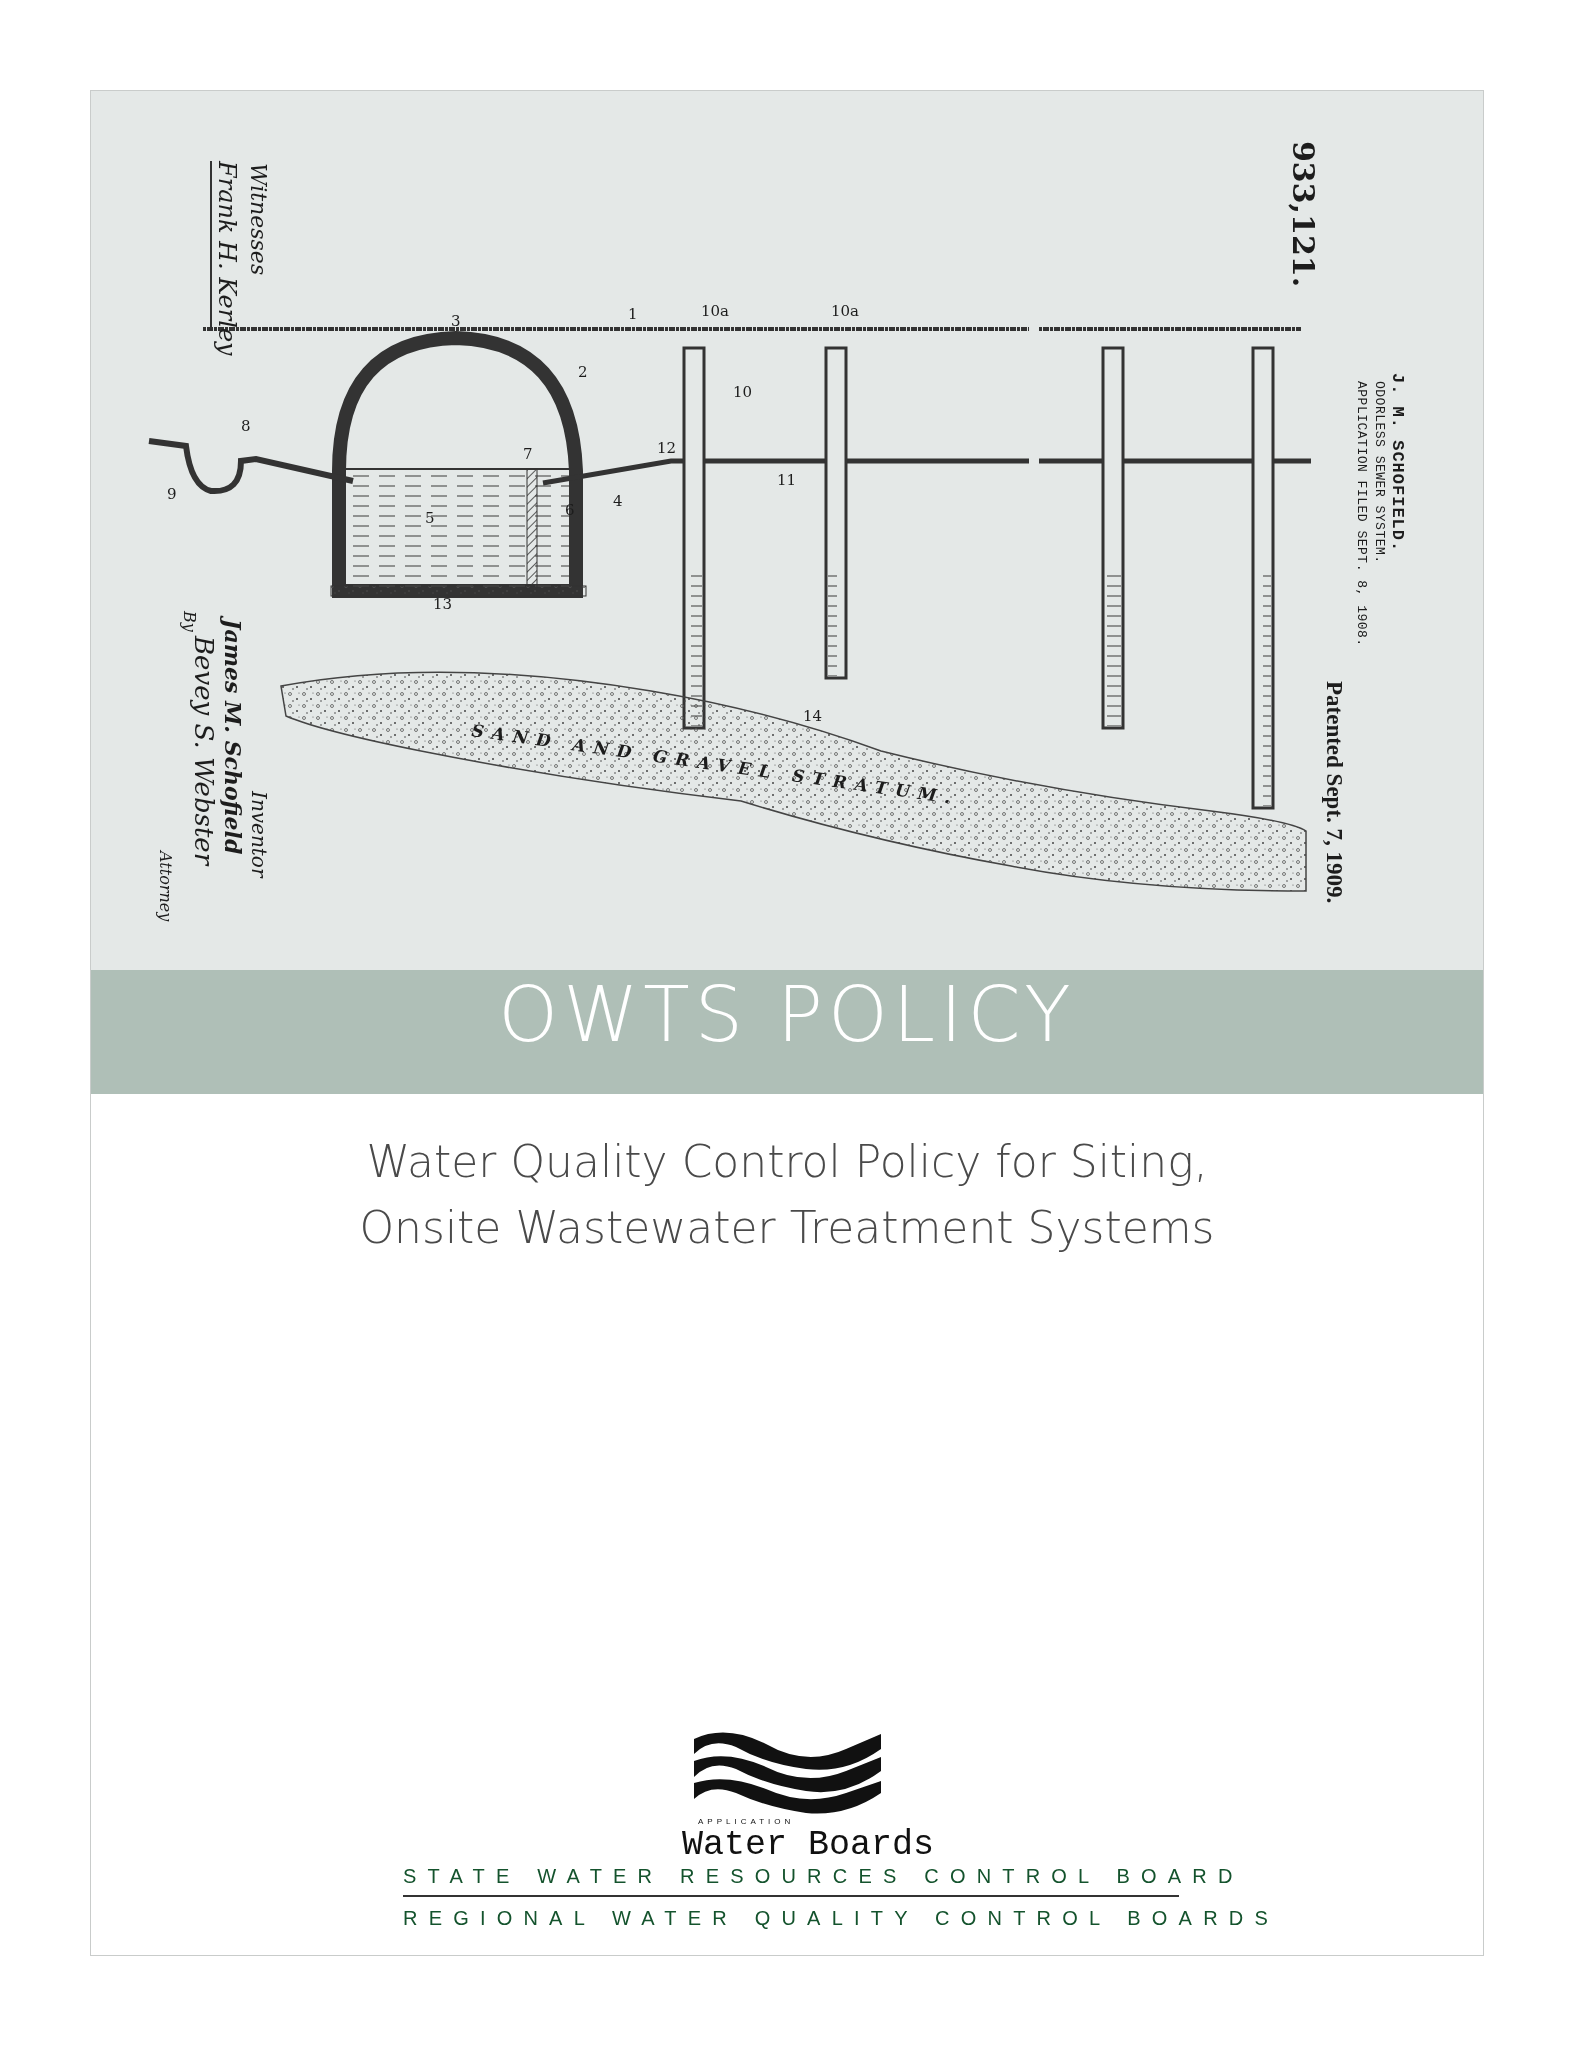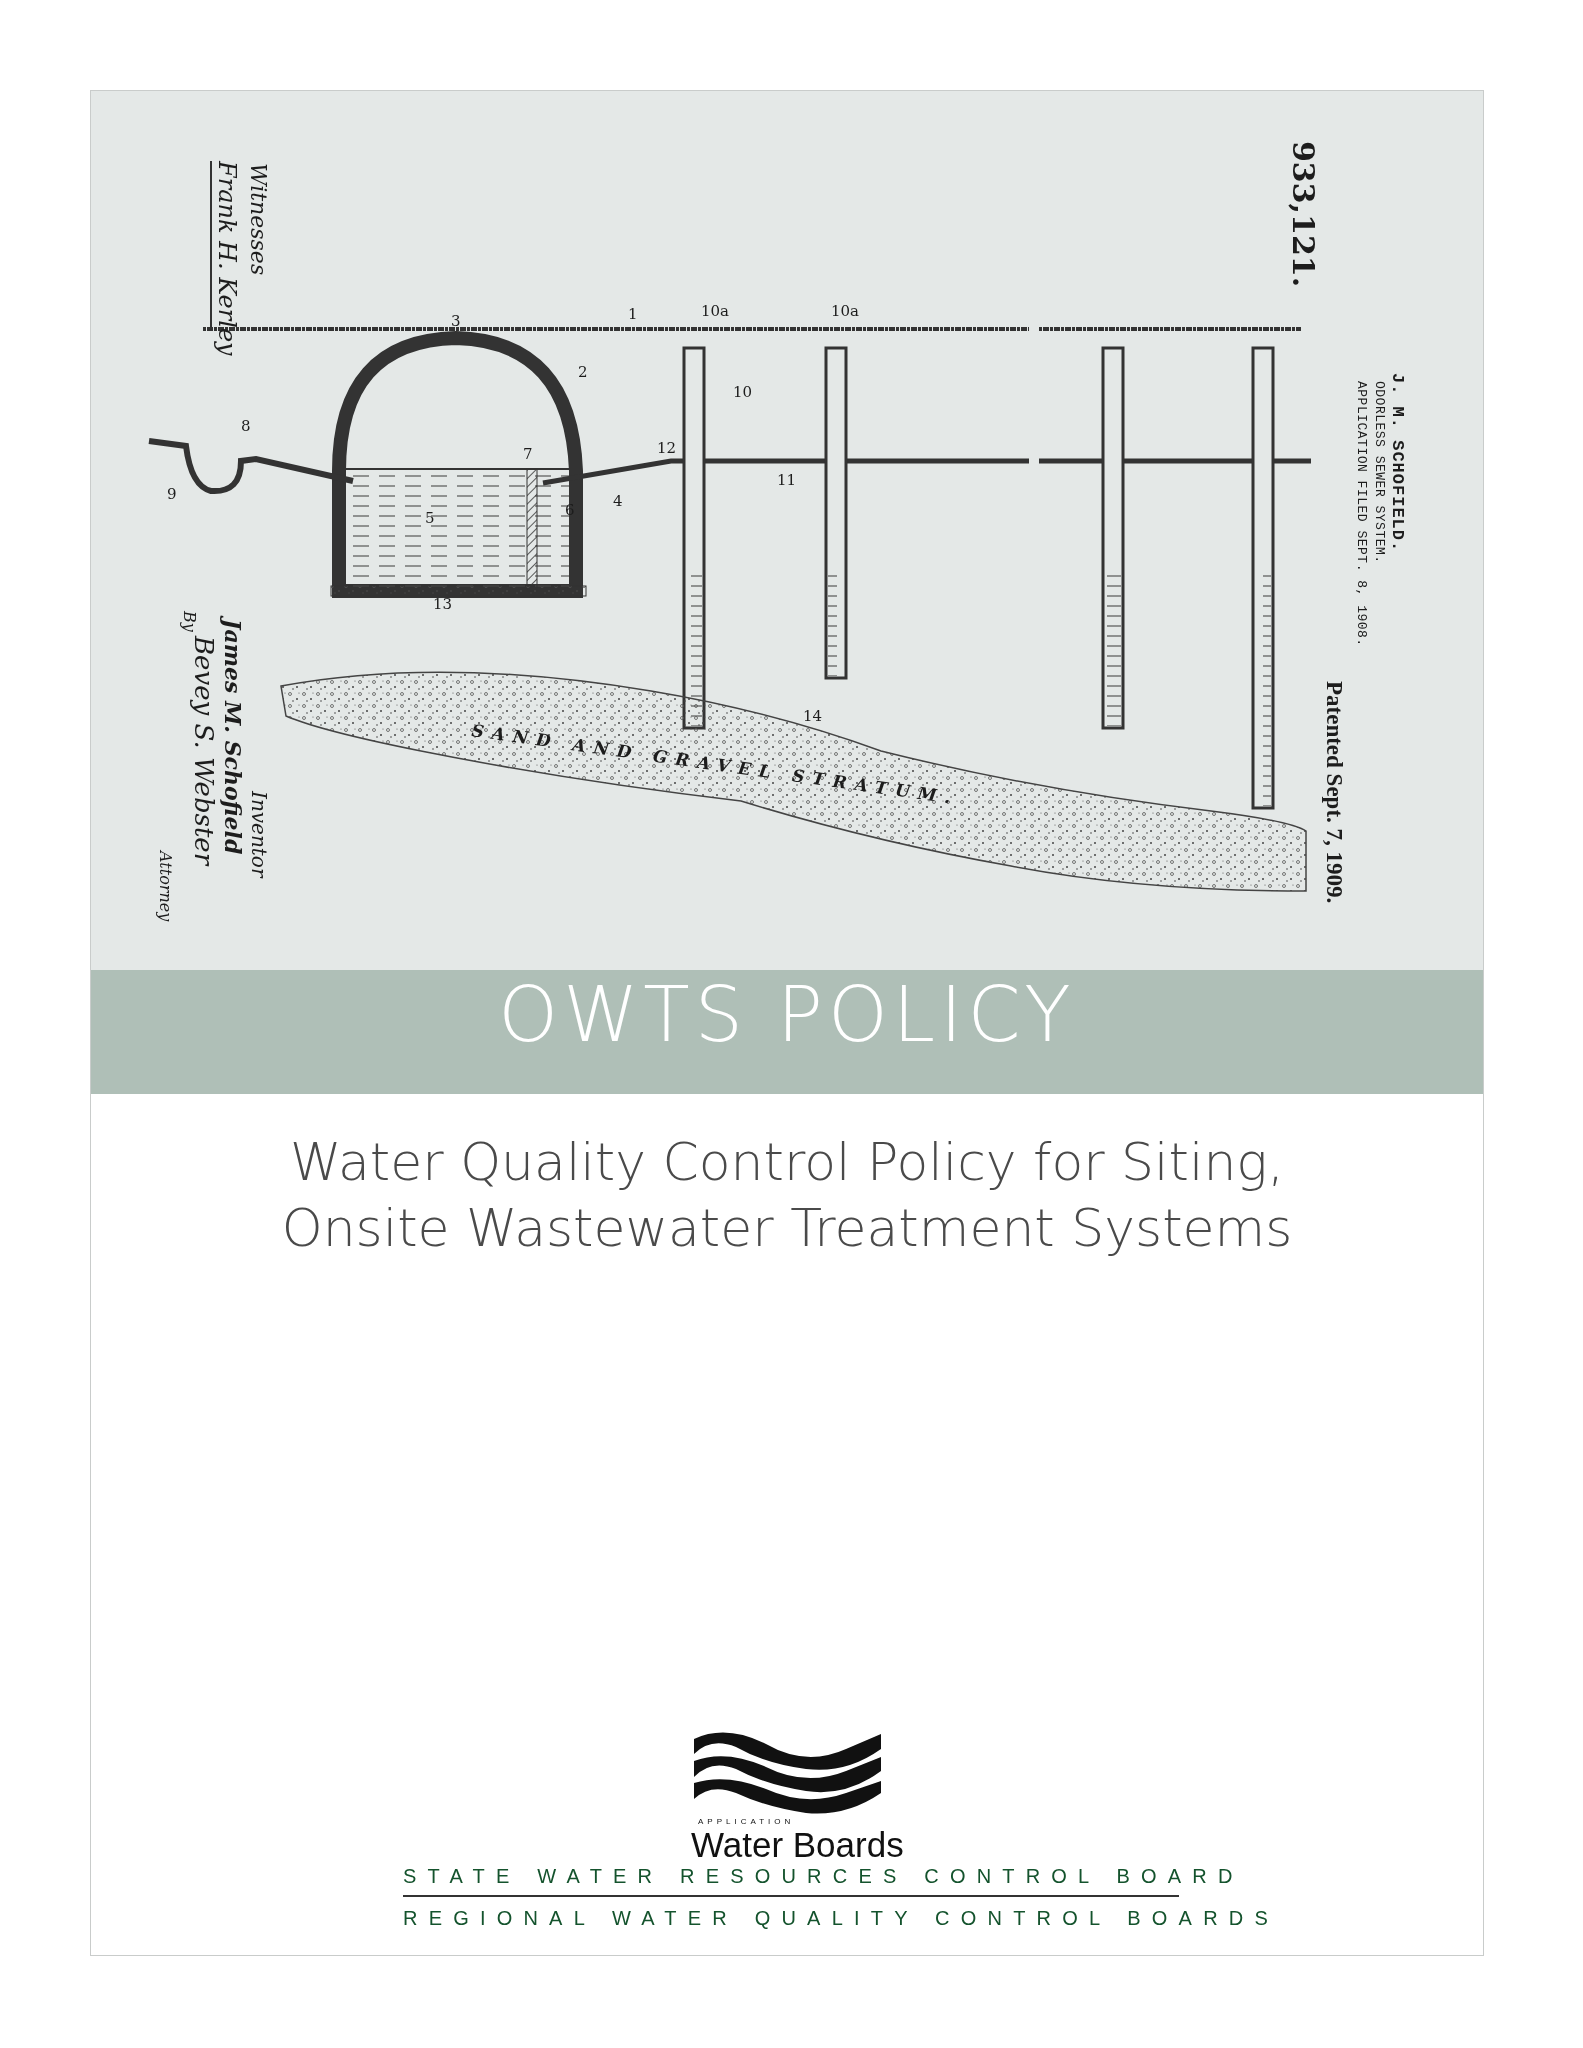--- a/index.html
+++ b/index.html
@@ -28,35 +28,35 @@
   .title-band {
     position: absolute; left: 0; top: 879px; width: 100%; height: 124px; background: #afbfb7;
     display: flex; align-items: flex-start; justify-content: center;
   }
   .title-band span {
     color: #ffffff; font-family: "DejaVu Sans", sans-serif; font-weight: 200; font-size: 76px; letter-spacing: 5px;
     -webkit-text-stroke: 0px; font-stretch: expanded;
   }
   .subtitle {
     position: absolute; left: 0; top: 1038px; width: 100%; text-align: center;
-    font-family: "DejaVu Sans", sans-serif; font-weight: 200; font-size: 52px; line-height: 66px; color: #4a4a4a;
+    font-family: "DejaVu Sans", sans-serif; font-weight: 200; font-size: 44px; line-height: 66px; color: #4a4a4a;
   }
   .subtitle div { white-space: nowrap; }
   .date {
     position: absolute; left: 0; top: 1528px; width: 100%; text-align: center;
     font-family: "DejaVu Sans", sans-serif; font-weight: 200; font-size: 26px; color: #6b6b6b; letter-spacing: 0.5px;
   }
   .logo {
     position: absolute; left: 575px; top: 1628px; width: 240px; height: 140px;
   }
   .logo-california {
     position: absolute; left: 32px; top: 98px; font-size: 8px; letter-spacing: 4px; color: #111; font-family: "Liberation Sans", sans-serif;
   }
   .logo-name {
-    position: absolute; left: 25px; top: 106px; font-family: Liberation Sans, sans-serif; font-size: 35px; color: #111; white-space: nowrap;
+    position: absolute; left: 16px; top: 106px; font-family: Liberation Mono, monospace; font-size: 35px; color: #111; white-space: nowrap;
   }
   .org-lines {
     position: absolute; left: 312px; top: 1772px; width: 776px;
   }
   .org-line {
     font-family: "Liberation Sans", sans-serif; font-size: 20px; letter-spacing: 11.2px; color: #14532d; white-space: nowrap; line-height: 26px;
   }
   .org-rule { height: 2px; background: #333; margin: 6px 0 8px 0; }
 </style>
 </head>

